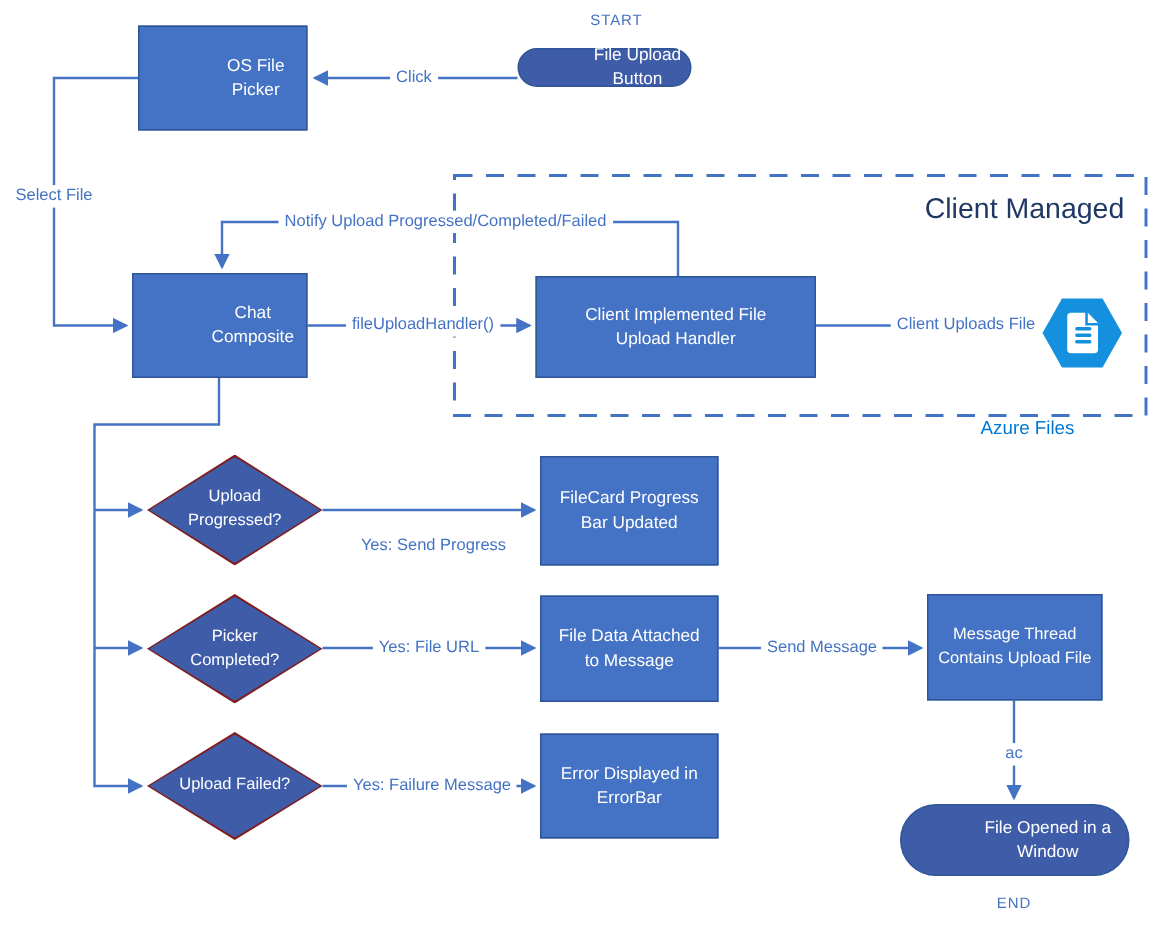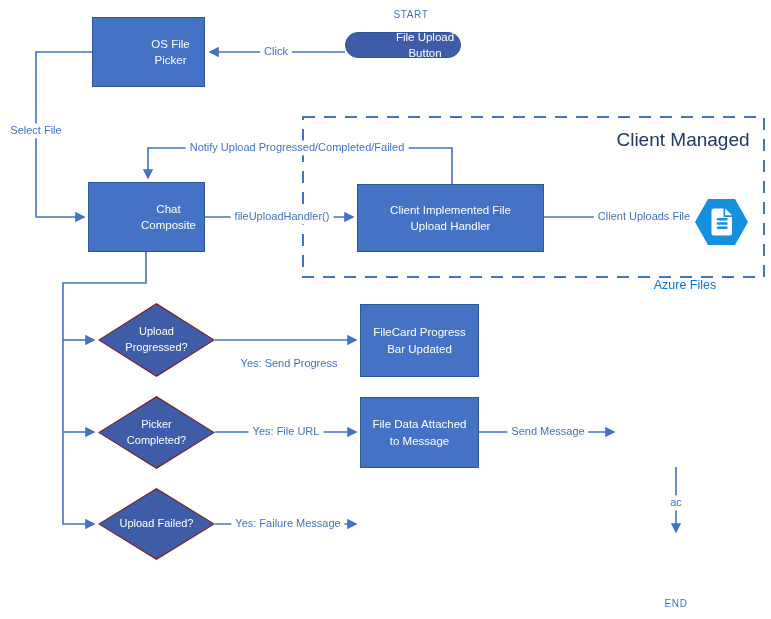--- a/index.html
+++ b/index.html
@@ -108,22 +108,31 @@
   </div>
 
   <div class="node rect-node" style="left:357px; top:184px; width:187px; height:68px; padding:0 24px;">
     <span>Client Implemented File Upload Handler</span>
   </div>
 
   <div class="node rect-node" style="left:360px; top:397px; width:119px; height:71px; padding:0 9px;">
     <span>File Data Attached to Message</span>
   </div>
 
+  <div class="node rect-node" style="left:618px; top:396px; width:117px; height:71px; padding:0 2px; font-size:11px;">
+    <span>Message Thread Contains Upload File</span>
+  </div>
 
+  <div class="node rect-node" style="left:360px; top:489px; width:119px; height:70px; padding:0 11px;">
+    <span>Error Displayed in ErrorBar</span>
+  </div>
 
+  <div class="node pill-node" style="left:600px; top:536px; width:153px; height:48px; border-radius:24px;">
+    <span>File Opened in a Window</span>
+  </div>
 
   <div class="diamond" style="left:98px; top:303px; width:117px; height:74px;">
     <div class="dtxt">Upload Progressed?</div>
   </div>
 
   <div class="diamond" style="left:98px; top:396px; width:117px; height:73px;">
     <div class="dtxt">Picker Completed?</div>
   </div>
 
   <div class="diamond" style="left:98px; top:488px; width:117px; height:72px;">

